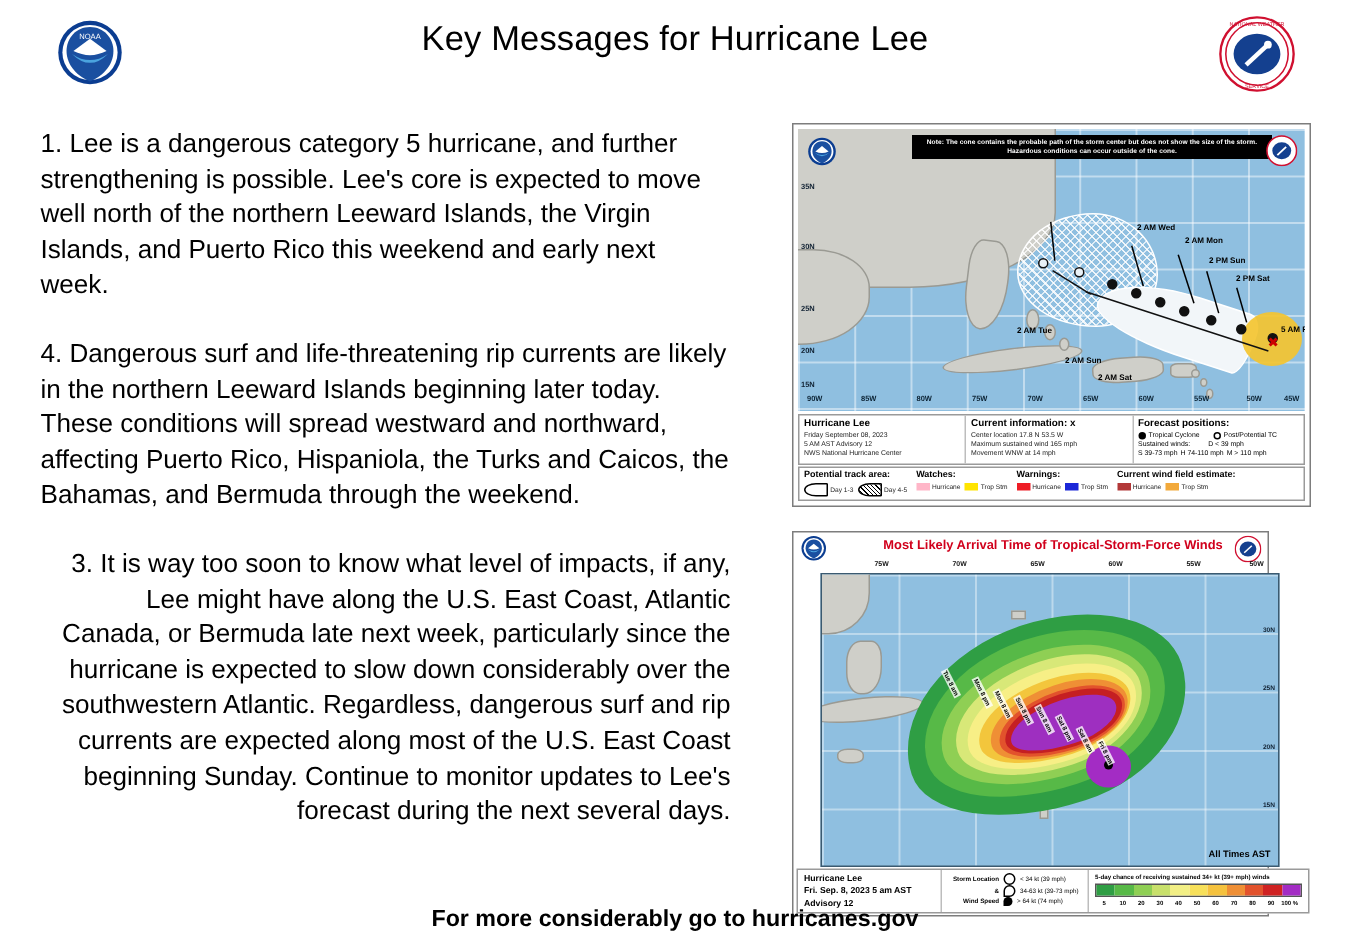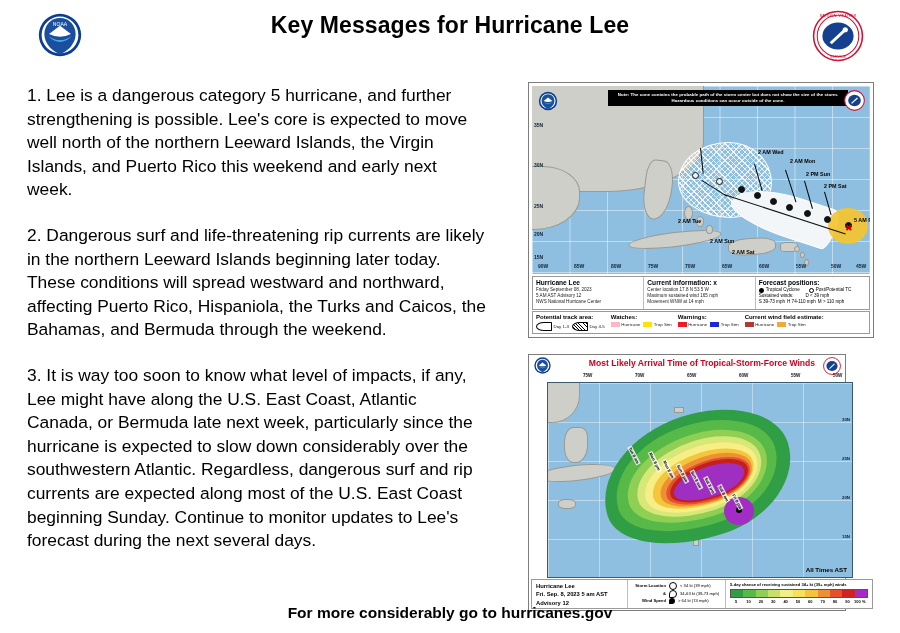--- a/index.html
+++ b/index.html
@@ -8,36 +8,36 @@
     width:900px;height:633px;background:#ffffff;
     font-family:"Liberation Sans",sans-serif;color:#000;
     overflow:hidden;position:relative;
   }
   .page{position:relative;width:900px;height:633px;}
 
   
   .header{position:absolute;left:0;top:0;width:900px;height:72px;}
   .hdr-title{
     position:absolute;left:0;top:12px;width:900px;text-align:center;
-    font-size:23px;font-weight:bold;letter-spacing:.1px;
+    font-size:23px;font-weight:normal;letter-spacing:.1px;
   }
   .hdr-sub{
     position:absolute;left:0;top:42px;width:900px;text-align:center;
     font-size:17px;font-weight:bold;
   }
   .logo-noaa{position:absolute;left:37px;top:12px;width:46px;height:46px;}
   .logo-nws{position:absolute;left:812px;top:10px;width:52px;height:52px;}
 
   
   .messages{position:absolute;left:27px;top:84px;width:460px;}
   .msg{
     font-size:17.4px;line-height:23.6px;color:#000;margin:0 0 22px 0;
     text-align:left;
   }
-  .msg:last-child{margin-bottom:16px;}
+  .msg:last-child{margin-bottom:16px;text-align:right;}
 
   
   .footer{
     position:absolute;left:0;top:604px;width:900px;text-align:center;
     font-size:15.5px;font-weight:bold;
   }
 
   
   .gfx{position:absolute;left:528px;top:82px;width:346px;}
 
@@ -211,21 +211,21 @@
       <ellipse cx="50" cy="50" rx="30" ry="26" fill="#14408f"></ellipse>
       <path d="M34 62 L62 36 L66 40 L38 66 Z" fill="#ffffff"></path>
       <circle cx="64" cy="38" r="5" fill="#ffffff"></circle>
       <text x="50" y="14" font-size="7" fill="#d01030" text-anchor="middle" font-family="Liberation Sans, sans-serif">NATIONAL WEATHER</text>
       <text x="50" y="93" font-size="7" fill="#d01030" text-anchor="middle" font-family="Liberation Sans, sans-serif">SERVICE</text>
     </svg>
   </div>
 
   <div class="messages">
     <p class="msg">1. Lee is a dangerous category 5 hurricane, and further strengthening is possible. Lee's core is expected to move well north of the northern Leeward Islands, the Virgin Islands, and Puerto Rico this weekend and early next week.</p>
-    <p class="msg">2. Dangerous surf and life-threatening rip currents are likely in the northern Leeward Islands beginning later today. These conditions will spread westward and northward, affecting Puerto Rico, Hispaniola, the Turks and Caicos, the Bahamas, and Bermuda through the weekend.</p>
+    <p class="msg">4. Dangerous surf and life-threatening rip currents are likely in the northern Leeward Islands beginning later today. These conditions will spread westward and northward, affecting Puerto Rico, Hispaniola, the Turks and Caicos, the Bahamas, and Bermuda through the weekend.</p>
     <p class="msg">3. It is way too soon to know what level of impacts, if any, Lee might have along the U.S. East Coast, Atlantic Canada, or Bermuda late next week, particularly since the hurricane is expected to slow down considerably over the southwestern Atlantic. Regardless, dangerous surf and rip currents are expected along most of the U.S. East Coast beginning Sunday. Continue to monitor updates to Lee's forecast during the next several days.</p>
   </div>
 
   <div class="gfx">
 
     <div class="cone-wrap">
 
       <div class="cone-map">
         <div class="sea-grid"></div>
 

